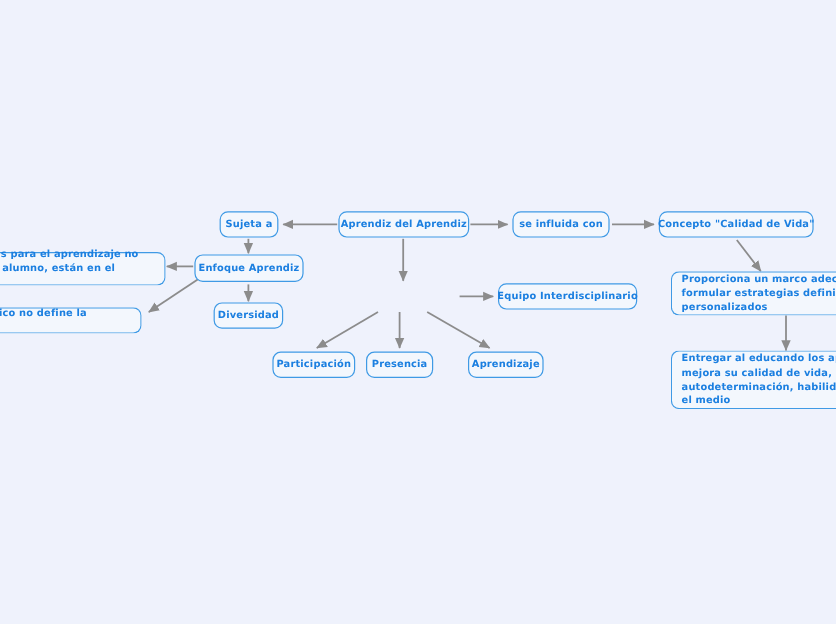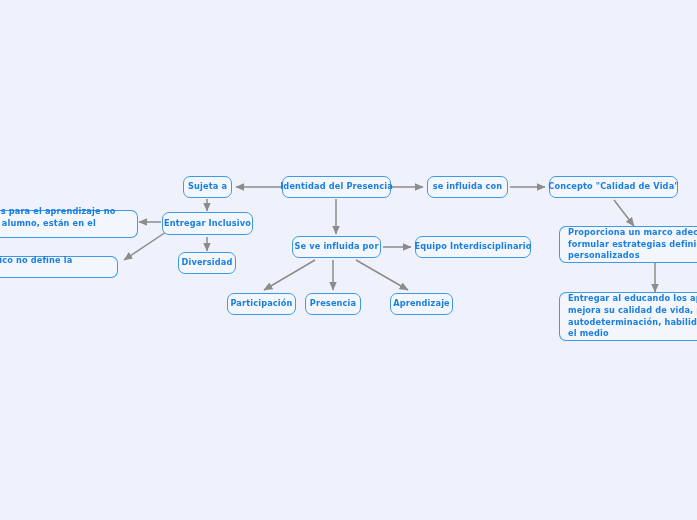--- a/index.html
+++ b/index.html
@@ -92,54 +92,51 @@
 
       <path d="M356,260 L408,290"></path>
 
       <path d="M614,200 L634,226"></path>
 
       <path d="M655,263 L655,292"></path>
     </g>
   </svg>
 
   <div class="node" style="left:282px;top:176px;width:109px;height:22px;">
-    <span>Identidad del Presencia</span>
+    <span>Aprendiz del Aprendiz</span>
   </div>
 
   <div class="node" style="left:183px;top:176px;width:49px;height:22px;align-items:center;">
     <span>Sujeta a</span>
   </div>
 
   <div class="node" style="left:427px;top:176px;width:81px;height:22px;">
     <span>se influida con</span>
   </div>
 
   <div class="node" style="left:549px;top:176px;width:129px;height:22px;">
     <span>Concepto "Calidad de Vida"</span>
   </div>
 
   <div class="node" style="left:162px;top:212px;width:91px;height:23px;">
-    <span>Entregar Inclusivo</span>
+    <span>Enfoque Aprendiz</span>
   </div>
 
   <div class="node" style="left:178px;top:252px;width:58px;height:22px;">
     <span>Diversidad</span>
   </div>
 
   <div class="node multi clip-left" style="left:-62px;top:210px;width:200px;height:28px;">
     <span>Las barreras para el aprendizaje no están en el alumno, están en el contexto</span>
   </div>
 
   <div class="node multi clip-left" style="left:-62px;top:256px;width:180px;height:22px;">
     <span>El diagnóstico no define la identidad</span>
   </div>
 
-  <div class="node" style="left:292px;top:236px;width:89px;height:22px;">
-    <span>Se ve influida por</span>
-  </div>
 
   <div class="node" style="left:415px;top:236px;width:116px;height:22px;text-align:center;">
     <span>Equipo Interdisciplinario</span>
   </div>
 
   <div class="node" style="left:227px;top:293px;width:69px;height:22px;">
     <span>Participación</span>
   </div>
 
   <div class="node" style="left:305px;top:293px;width:56px;height:22px;">

